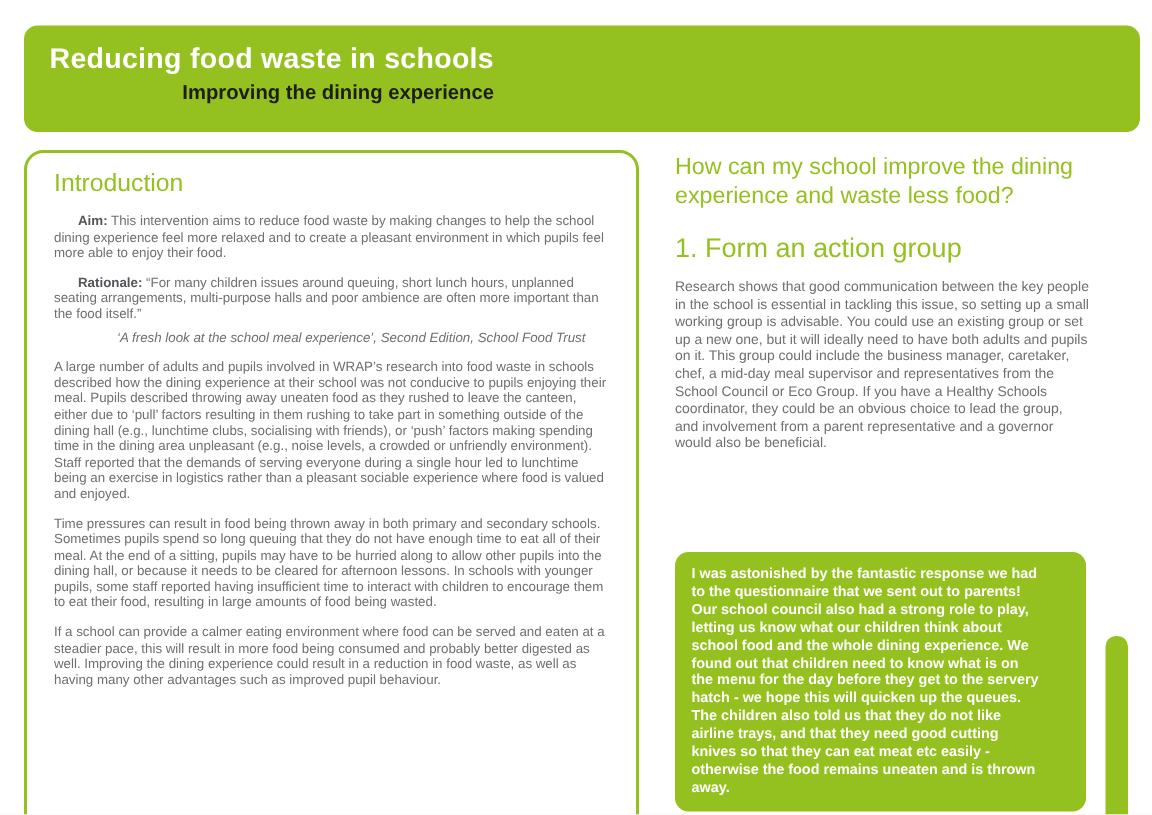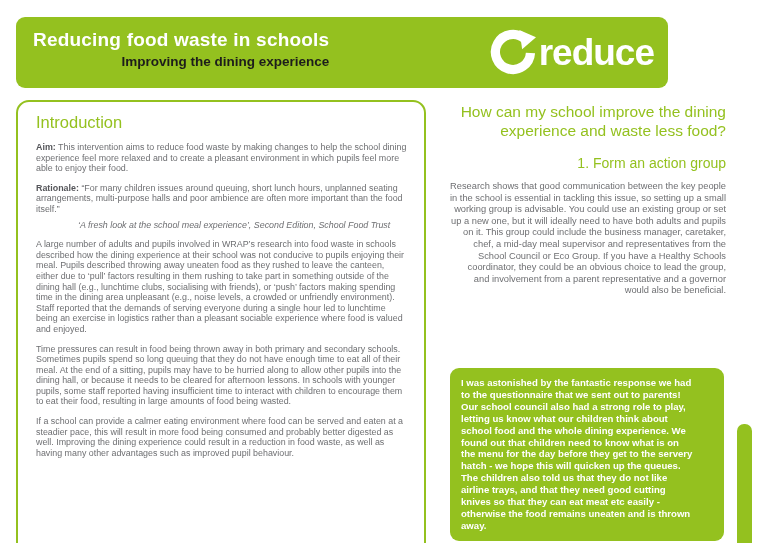--- a/index.html
+++ b/index.html
@@ -12,21 +12,21 @@
     height: 543px;
     background: #ffffff;
     overflow: hidden;
     outline: 1px solid #e3e3e3;
   }
 
   
   .banner {
     position: absolute;
     left: 16px; top: 17px;
-    width: 652px; height: 71px;
+    width: 744px; height: 71px;
     background: var(--green, #94c11f);
     border-radius: 9px;
   }
   .banner-titles { position: absolute; left: 17px; top: 12px; }
   .doc-title {
     font-size: 19px; font-weight: bold; color: #ffffff; letter-spacing: .2px;
   }
   .doc-subtitle {
     font-size: 13.5px; font-weight: bold; color: #1d1d1b; margin-top: 3px; text-align: right;
   }
@@ -51,32 +51,32 @@
     padding: 11px 17px 10px 18px;
   }
   .panel-heading {
     color: var(--green, #94c11f);
     font-size: 16.5px; font-weight: 400; margin-bottom: 10px;
   }
   .body-p {
     font-size: 8.9px; line-height: 10.6px; color: #6e6f72;
     margin-bottom: 9px;
   }
-  .lead { font-weight: bold; color: #55565a; }
+  .lead { font-weight: bold; color: #55565a; margin-left: 16px; }
   .source { font-style: italic; padding-left: 42px; margin-top: -4px; }
 
   
-  .right-col { position: absolute; left: 450px; top: 103px; width: 276px; text-align: right; }
+  .right-col { position: absolute; left: 450px; top: 103px; width: 276px; }
   .col-heading {
     color: var(--green, #94c11f);
     font-size: 15.5px; font-weight: 400; line-height: 18.5px;
   }
   .step-heading {
     color: var(--green, #94c11f);
-    font-size: 14px; font-weight: 400; margin-top: 15px;
+    font-size: 18px; font-weight: 400; margin-top: 15px;
   }
   .right-body { font-size: 9.3px; line-height: 11.6px; margin-top: 10px; margin-bottom: 16px; }
 
   .quote-box {
     position: absolute;
     left: 450px; top: 368px;
     width: 274px; height: 173px;
     background: var(--green, #94c11f);
     border-radius: 9px;
     padding: 9px 28px 8px 11px;
@@ -102,27 +102,20 @@
 </head>
 <body>
 
 <div class="page">
 
   <header class="banner">
     <div class="banner-titles">
       <h1 class="doc-title">Reducing food waste in schools</h1>
       <h2 class="doc-subtitle">Improving the dining experience</h2>
     </div>
-    <div class="logo">
-      <svg class="logo-icon" viewBox="0 0 52 52" aria-hidden="true">
-        <path d="M40 11 A19 19 0 1 0 46 26" fill="none" stroke="#ffffff" stroke-width="10"></path>
-        <polygon points="34,1 52,9 37,22" fill="#ffffff"></polygon>
-      </svg>
-      <span class="logo-text">reduce</span>
-    </div>
   </header>
 
   <section class="intro-panel">
     <h3 class="panel-heading">Introduction</h3>
 
     <p class="body-p"><strong class="lead">Aim:</strong> <span>This intervention aims to reduce food waste by making changes to help the school dining experience feel more relaxed and to create a pleasant environment in which pupils feel more able to enjoy their food.</span></p>
 
     <p class="body-p"><strong class="lead">Rationale:</strong> <span>“For many children issues around queuing, short lunch hours, unplanned seating arrangements, multi-purpose halls and poor ambience are often more important than the food itself.”</span></p>
 
     <p class="body-p source">‘A fresh look at the school meal experience’, Second Edition, School Food Trust</p>

